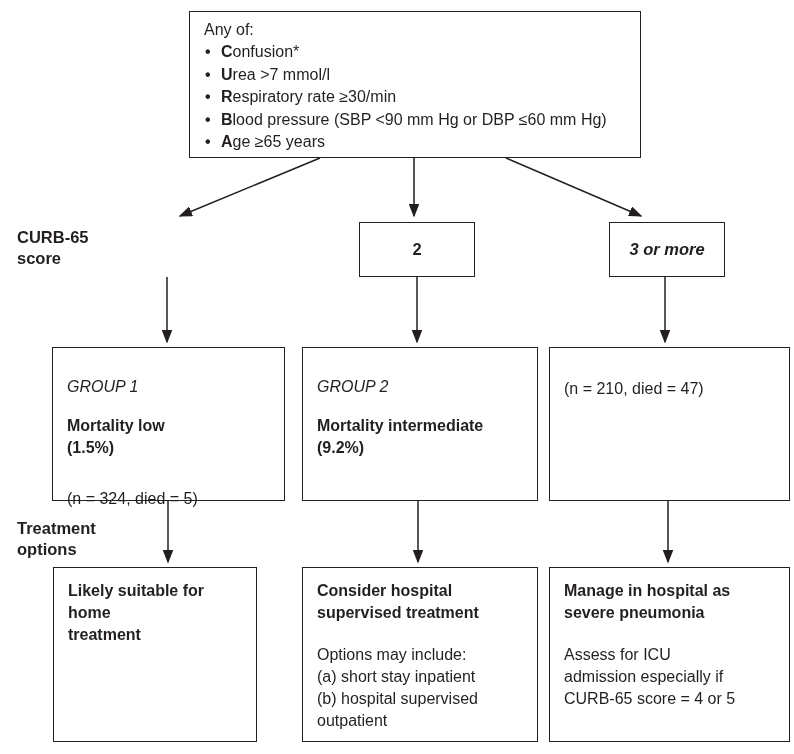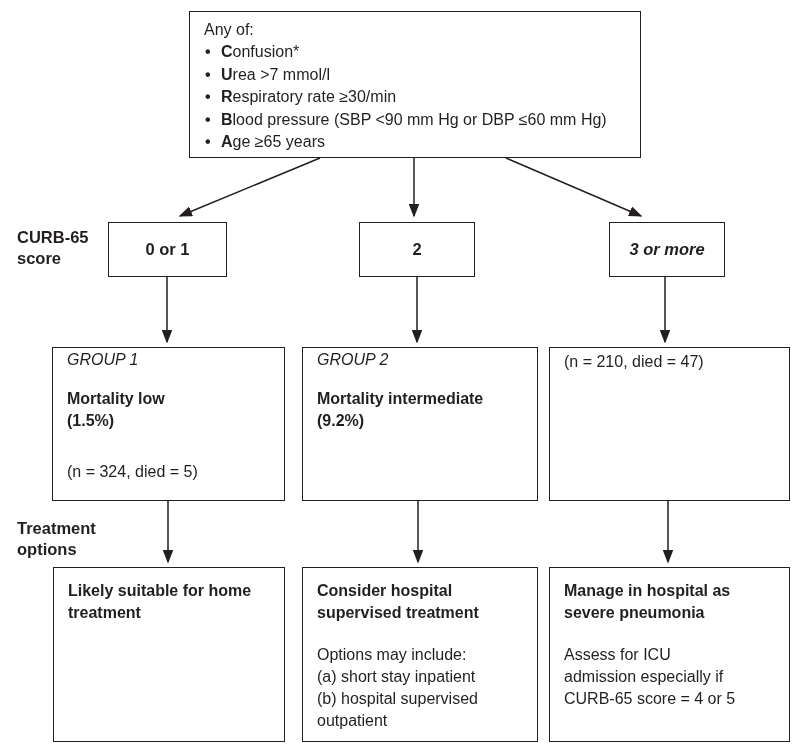--- a/index.html
+++ b/index.html
@@ -64,21 +64,21 @@
     height: 55px;
     top: 222px;
   }
   .score-1 { left: 108px; width: 119px; }
   .score-2 { left: 359px; width: 116px; }
   .score-3 { left: 609px; width: 116px; font-style: italic; }
   
   .group-box {
     top: 347px;
     height: 154px;
-    padding: 3px 14px;
+    padding: 30px 14px;
   }
   .group-1 { left: 52px;  width: 233px; }
   .group-2 { left: 302px; width: 236px; }
   .group-3 { left: 549px; width: 241px; }
   .group-name {
     font-style: italic;
     margin-bottom: 19px;
   }
   .mortality {
     font-weight: bold;
@@ -86,21 +86,21 @@
     line-height: 22px;
     margin-bottom: 29px;
   }
   .stats { line-height: 22px; }
   
   .treat-box {
     top: 567px;
     height: 175px;
     padding: 12px 14px;
   }
-  .treat-1 { left: 53px;  width: 232px; }
+  .treat-1 { left: 53px;  width: 204px; }
   .treat-2 { left: 302px; width: 236px; }
   .treat-3 { left: 549px; width: 241px; }
   .treat-heading {
     font-weight: bold;
     white-space: pre-line;
     line-height: 22px;
     margin-bottom: 20px;
   }
   .treat-body {
     white-space: pre-line;
@@ -138,21 +138,20 @@
       <li><span class="initial">B</span><span>lood pressure (SBP &lt;90 mm Hg or DBP ≤60 mm Hg)</span></li>
       <li><span class="initial">A</span><span>ge ≥65 years</span></li>
     </ul>
   </div>
 
   <div class="side-label label-score">CURB-65
 score</div>
   <div class="side-label label-treatment">Treatment
 options</div>
 
-  <div class="box score-box score-1">0 or 1</div>
   <div class="box score-box score-2">2</div>
   <div class="box score-box score-3">3 or more</div>
 
   <div class="box group-box group-1">
     <div class="group-name">GROUP 1</div>
     <div class="mortality">Mortality low
 (1.5%)</div>
     <div class="stats">(n = 324, died = 5)</div>
   </div>
   <div class="box group-box group-2">

